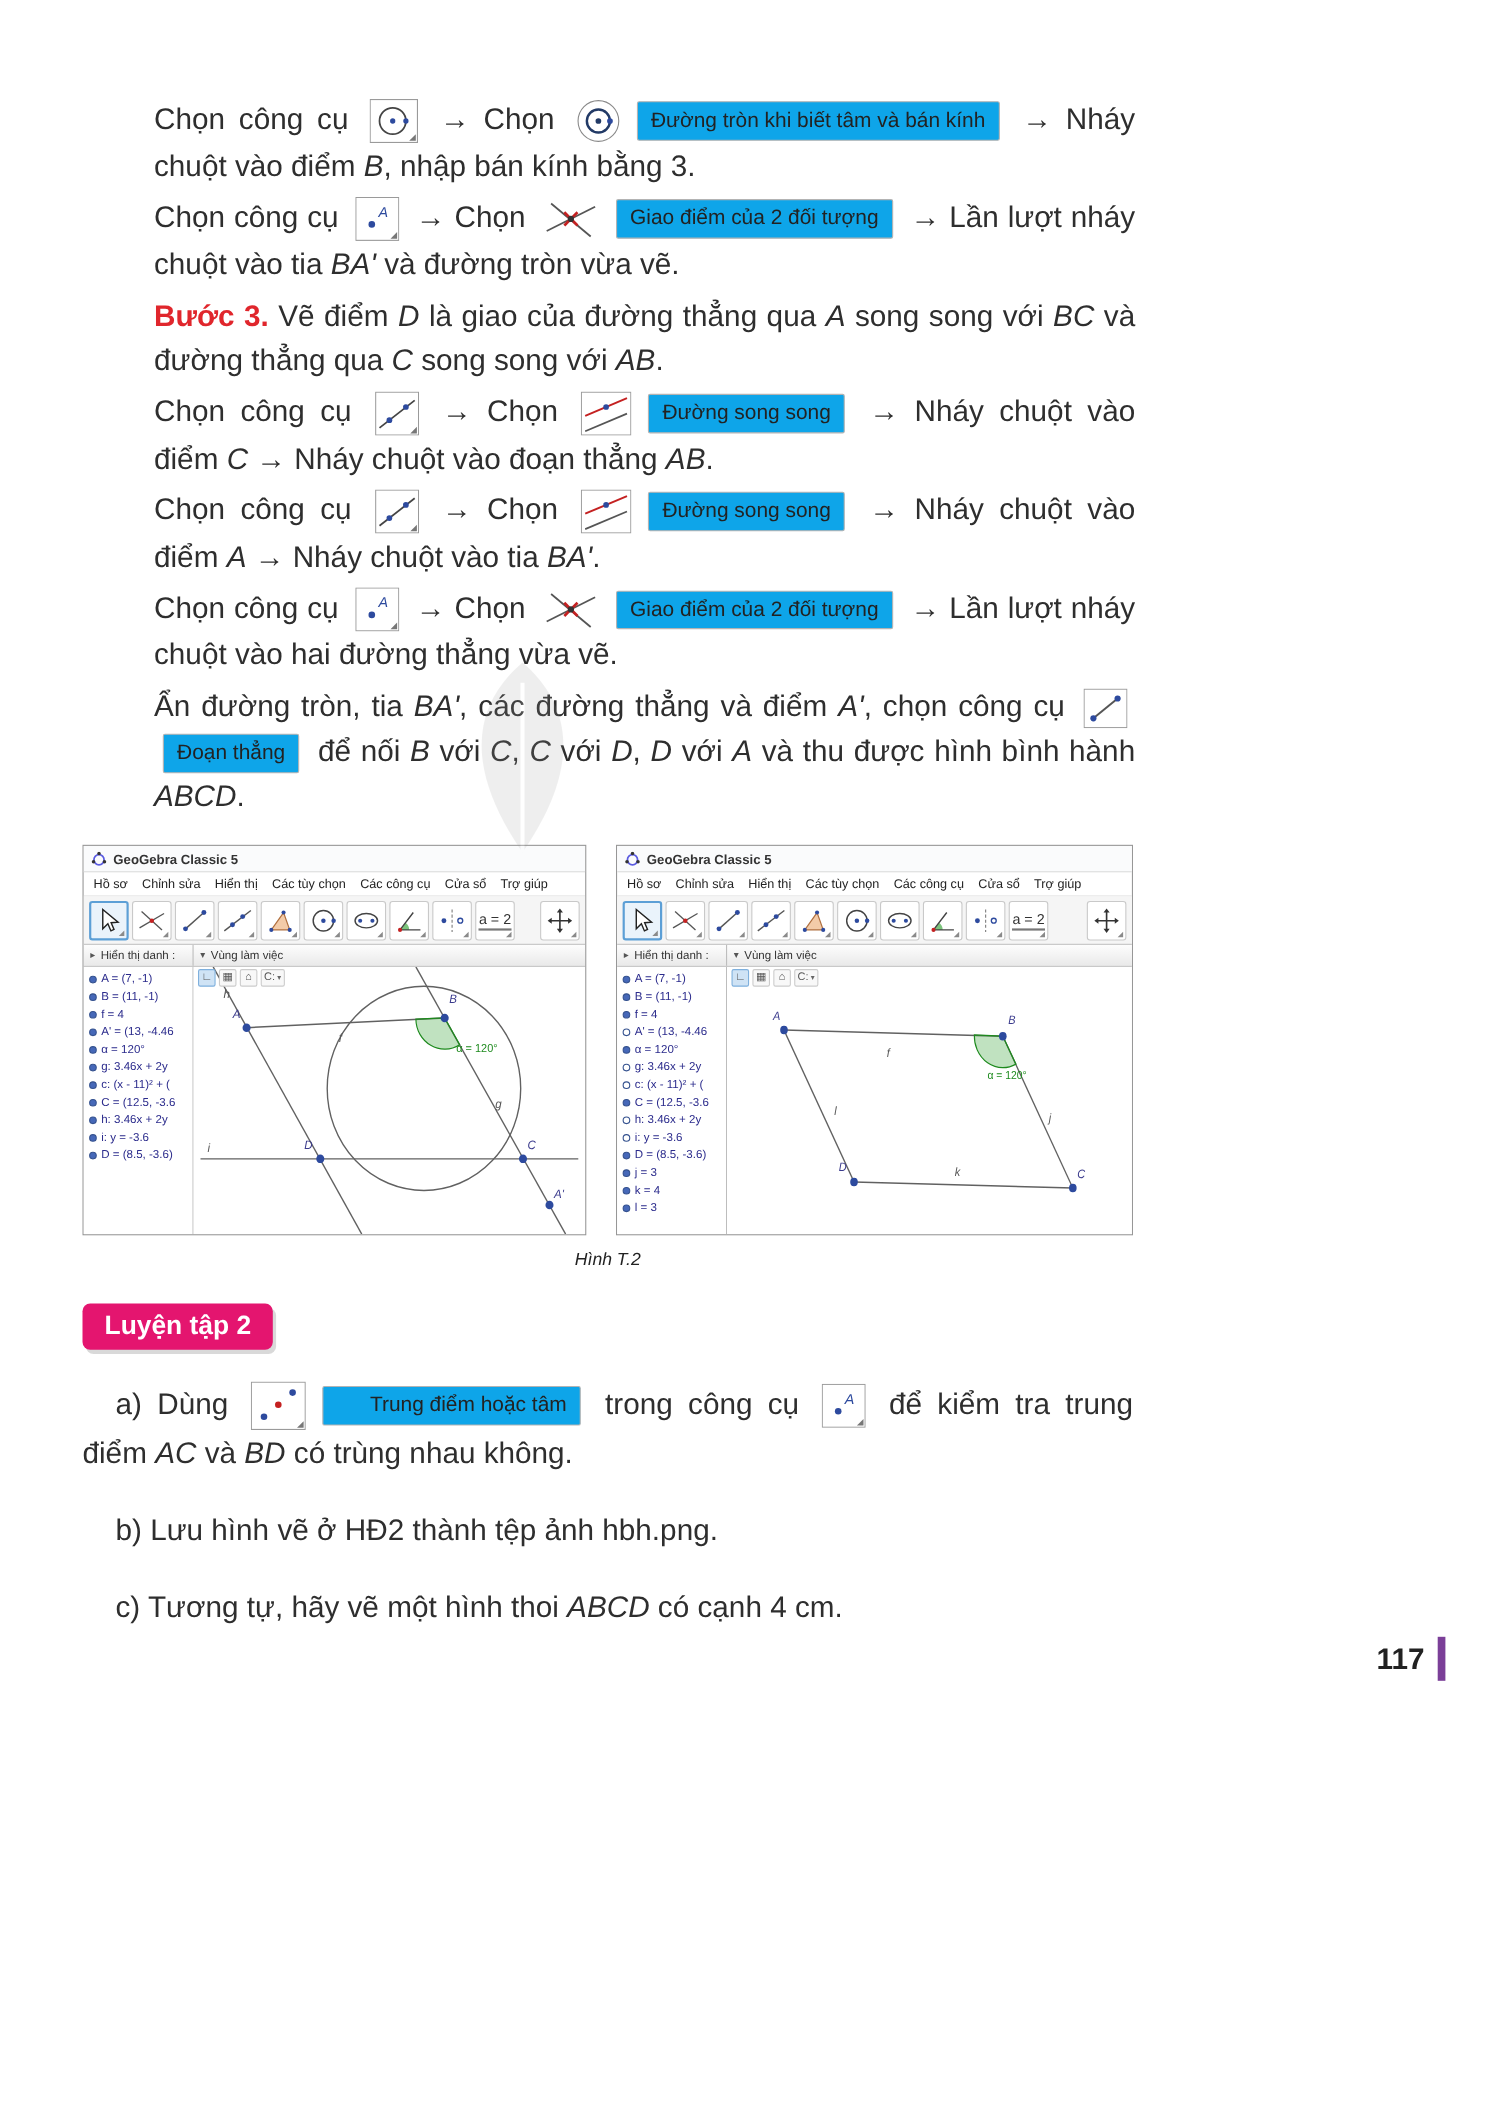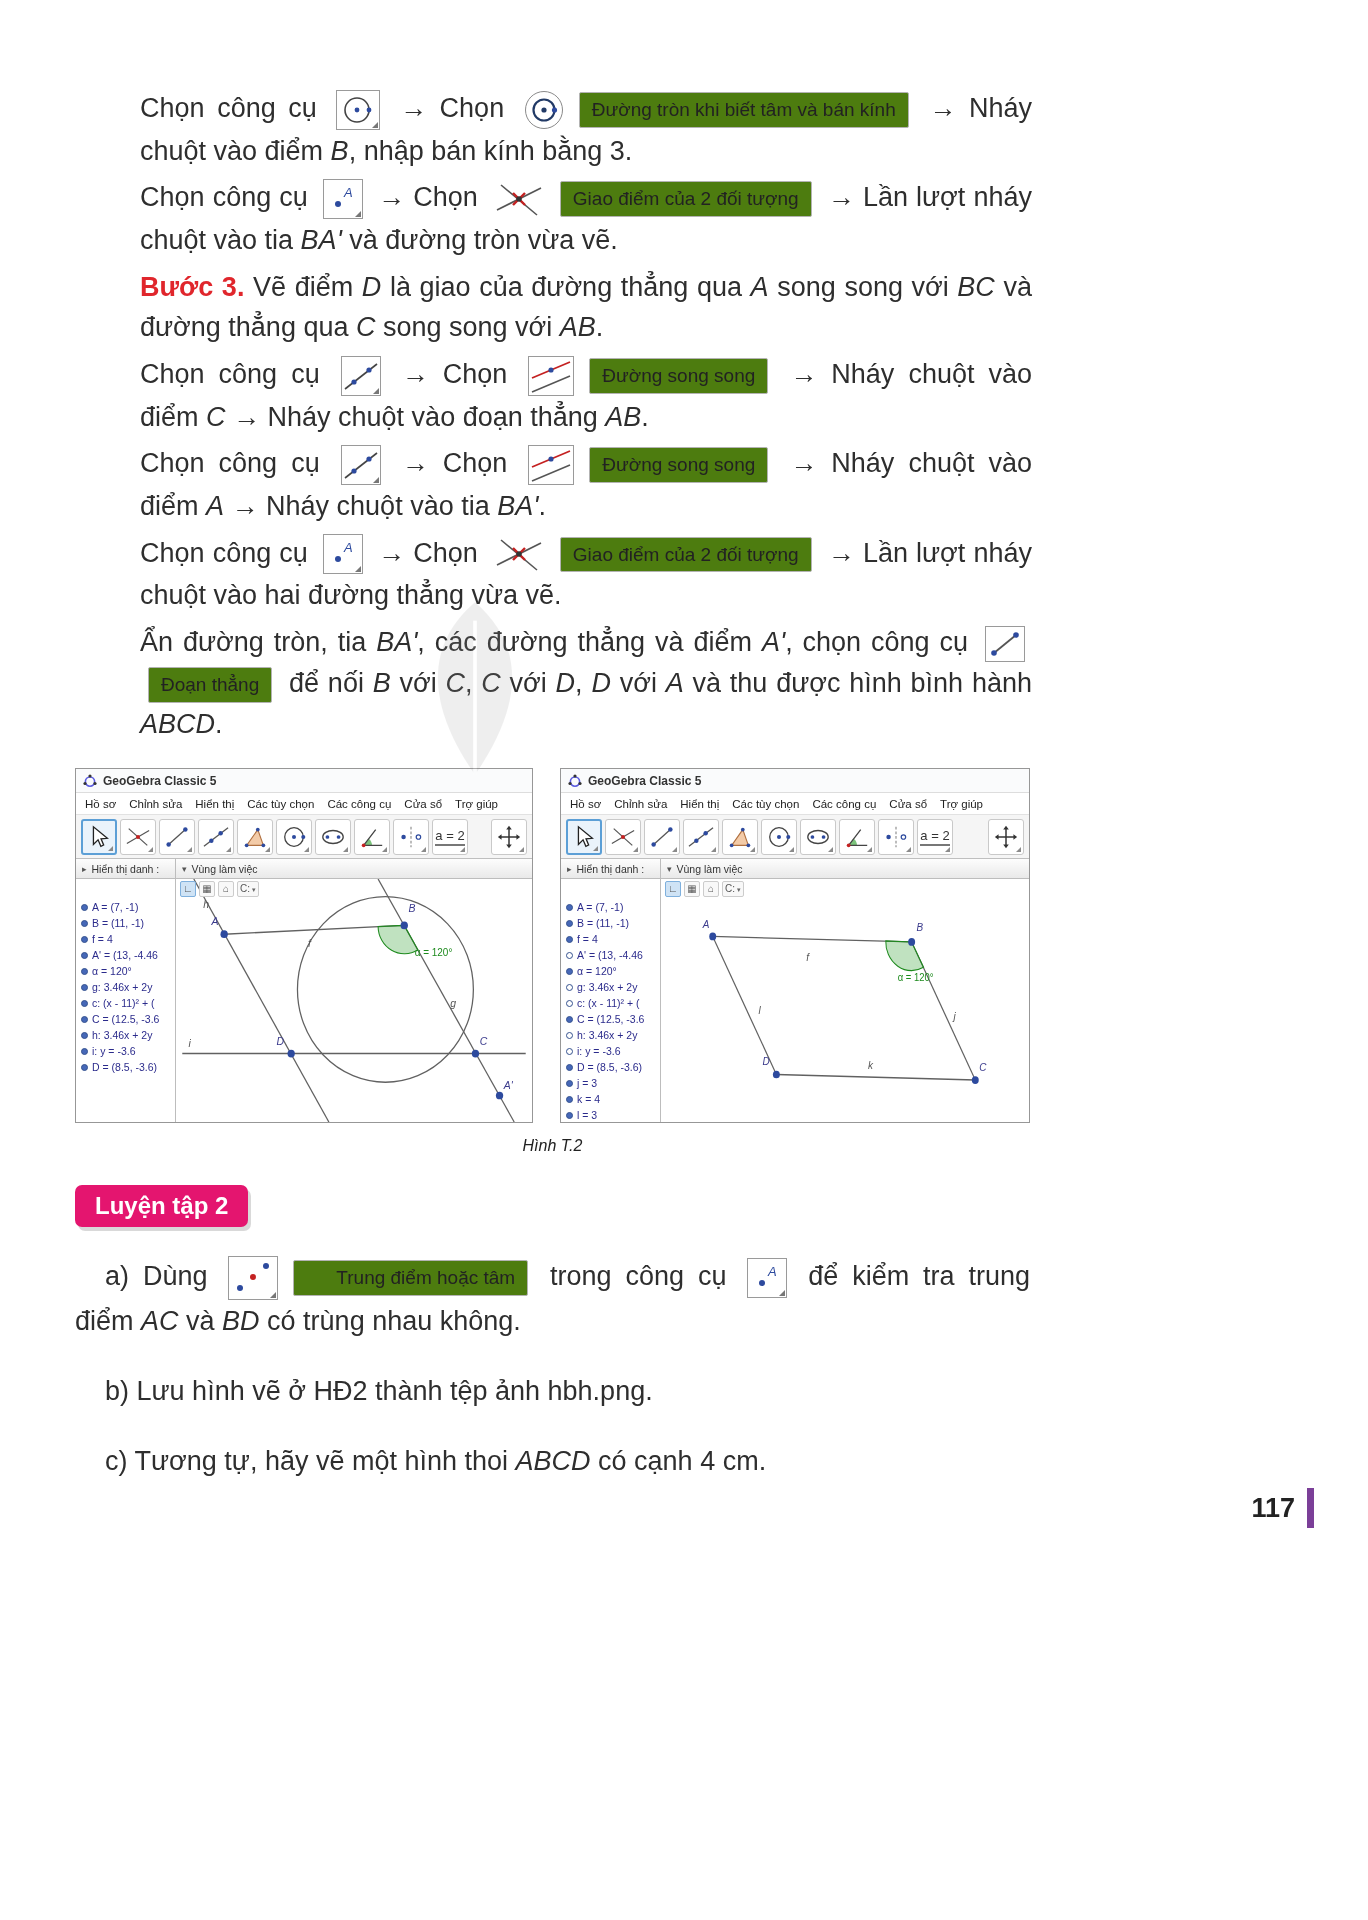--- a/index.html
+++ b/index.html
@@ -7,21 +7,21 @@
   body { font-family:"Liberation Sans","DejaVu Sans",sans-serif; }
   .page { position:relative; width:1368px; height:1920px; background:#fff; overflow:hidden; }
 
   
   .main-text { margin:88px 0 0 140px; width:892px; }
   .para { font-size:27px; line-height:1.5; color:#2e2e2e; text-align:justify; margin:6px 0; }
   .it { font-style:italic; }
   .step { color:var(--step-red,#e0262c); font-weight:700; }
   .inline-icon { display:inline-block; vertical-align:middle; margin:1px 7px; line-height:0; }
   .inline-icon svg { display:block; }
-  .tool-name-box { display:inline-block; vertical-align:middle; background:#4d7c0f; border:1px solid #b3b3b3;
+  .tool-name-box { display:inline-block; vertical-align:middle; background:#0ea5e9; border:1px solid #b3b3b3;
     padding:5px 12px; font-size:19px; color:#222; margin:1px 8px; border-radius:2px; white-space:nowrap; line-height:1.25; }
 
   
   .figure-row { margin:24px 0 13px 75px; width:955px; display:flex; gap:27px; }
   .gg-window { width:458px; height:355px; border:1px solid #979797; background:#fff; display:flex; flex-direction:column; overflow:hidden; }
   .gg-window.right { width:470px; }
   .gg-titlebar { height:24px; background:#fafbfc; border-bottom:1px solid #dddddd; display:flex; align-items:center; gap:6px; padding:0 7px; flex:0 0 auto; }
   .gg-title { font-size:12px; font-weight:700; color:#333; }
   .gg-logo svg { display:block; }
   .gg-menubar { height:22px; display:flex; align-items:center; gap:13px; padding:0 9px; border-bottom:1px solid #e2e2e2; flex:0 0 auto; }
@@ -33,21 +33,21 @@
   .gg-tool-btn.selected { border:2px solid #5c9fd6; background:#eaf3fb; }
   .gg-tool-btn svg { display:block; }
   .gg-tool-text { font-size:13px; color:#333; border-bottom:2px solid #777; padding-bottom:1px; }
   .gg-tool-btn:last-child { margin-left:auto; }
   .gg-panelheads { height:20px; display:flex; border-bottom:1px solid #bdbdbd; background:linear-gradient(#fdfdfd,#e9e9e9); flex:0 0 auto; }
   .gg-panelhead { display:flex; align-items:center; gap:5px; font-size:10.5px; color:#333; padding-left:6px; white-space:nowrap; overflow:hidden; }
   .gg-panelhead.alg { width:100px; border-right:1px solid #bdbdbd; flex:0 0 auto; }
   .gg-panelhead.gfx { flex:1; }
   .tri { font-size:9px; color:#555; }
   .gg-body { flex:1; display:flex; min-height:0; }
-  .gg-algebra { width:100px; flex:0 0 auto; border-right:1px solid #bdbdbd; background:#fff; padding-top:20px; overflow:hidden; }
+  .gg-algebra { width:100px; flex:0 0 auto; border-right:1px solid #bdbdbd; background:#fff; padding-top:3px; overflow:hidden; }
   .alg-row { display:flex; align-items:center; gap:4px; height:16px; padding-left:5px; }
   .alg-bullet { width:7px; height:7px; border-radius:50%; background:#4668b8; border:1px solid #35528f; flex:0 0 auto; }
   .alg-bullet.hollow { background:#fff; }
   .alg-text { font-size:10.5px; color:#2b2b8c; white-space:nowrap; }
   .gg-graphics { flex:1; position:relative; background:#fff; overflow:hidden; }
   .gg-gfx-toolbar { position:absolute; top:2px; left:4px; display:flex; gap:3px; z-index:2; }
   .gfx-btn { height:16px; min-width:16px; border:1px solid #ccc; background:#f8f8f8; color:#555; font-size:10px;
     display:flex; align-items:center; justify-content:center; padding:0 2px; border-radius:2px; line-height:1; }
   .gfx-btn.active { background:#cfe3f5; border-color:#7fb0dd; }
   .mini-tri { font-size:7px; margin-left:2px; color:#666; }

